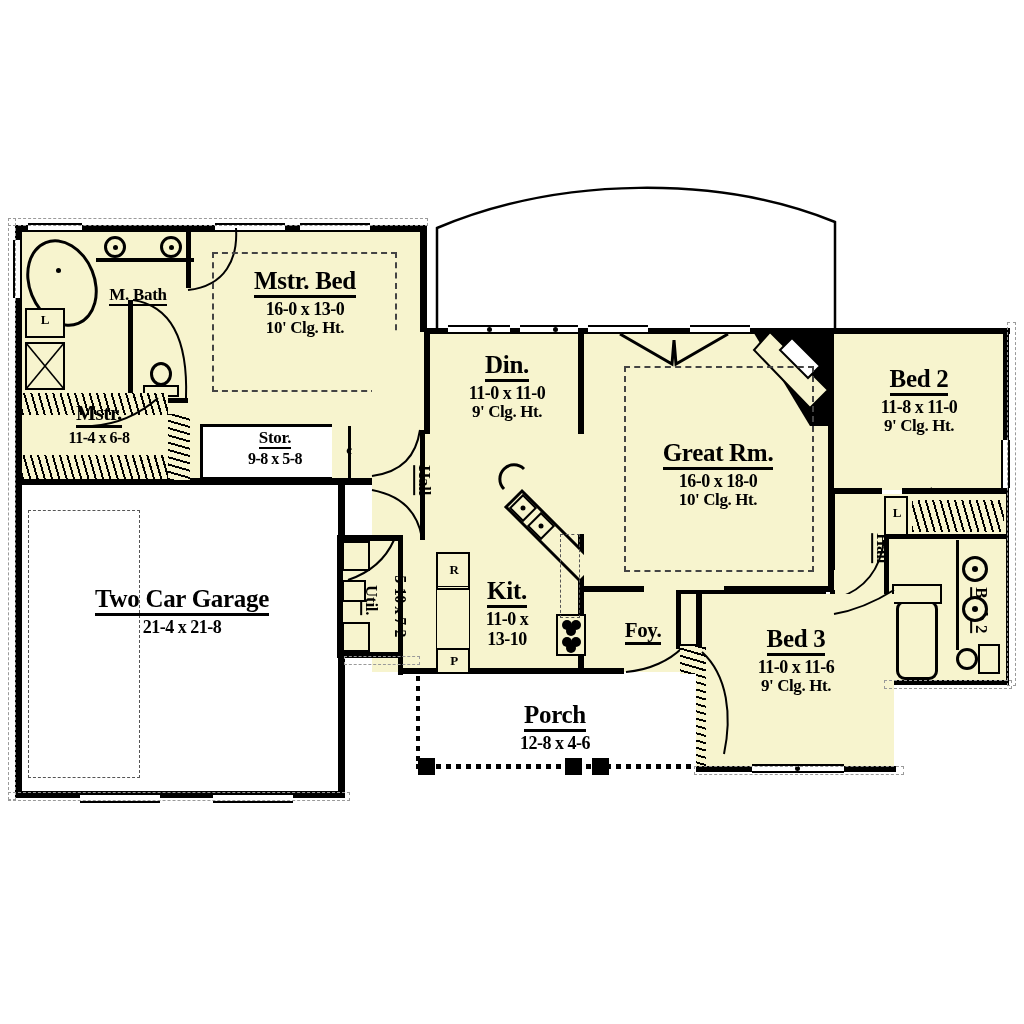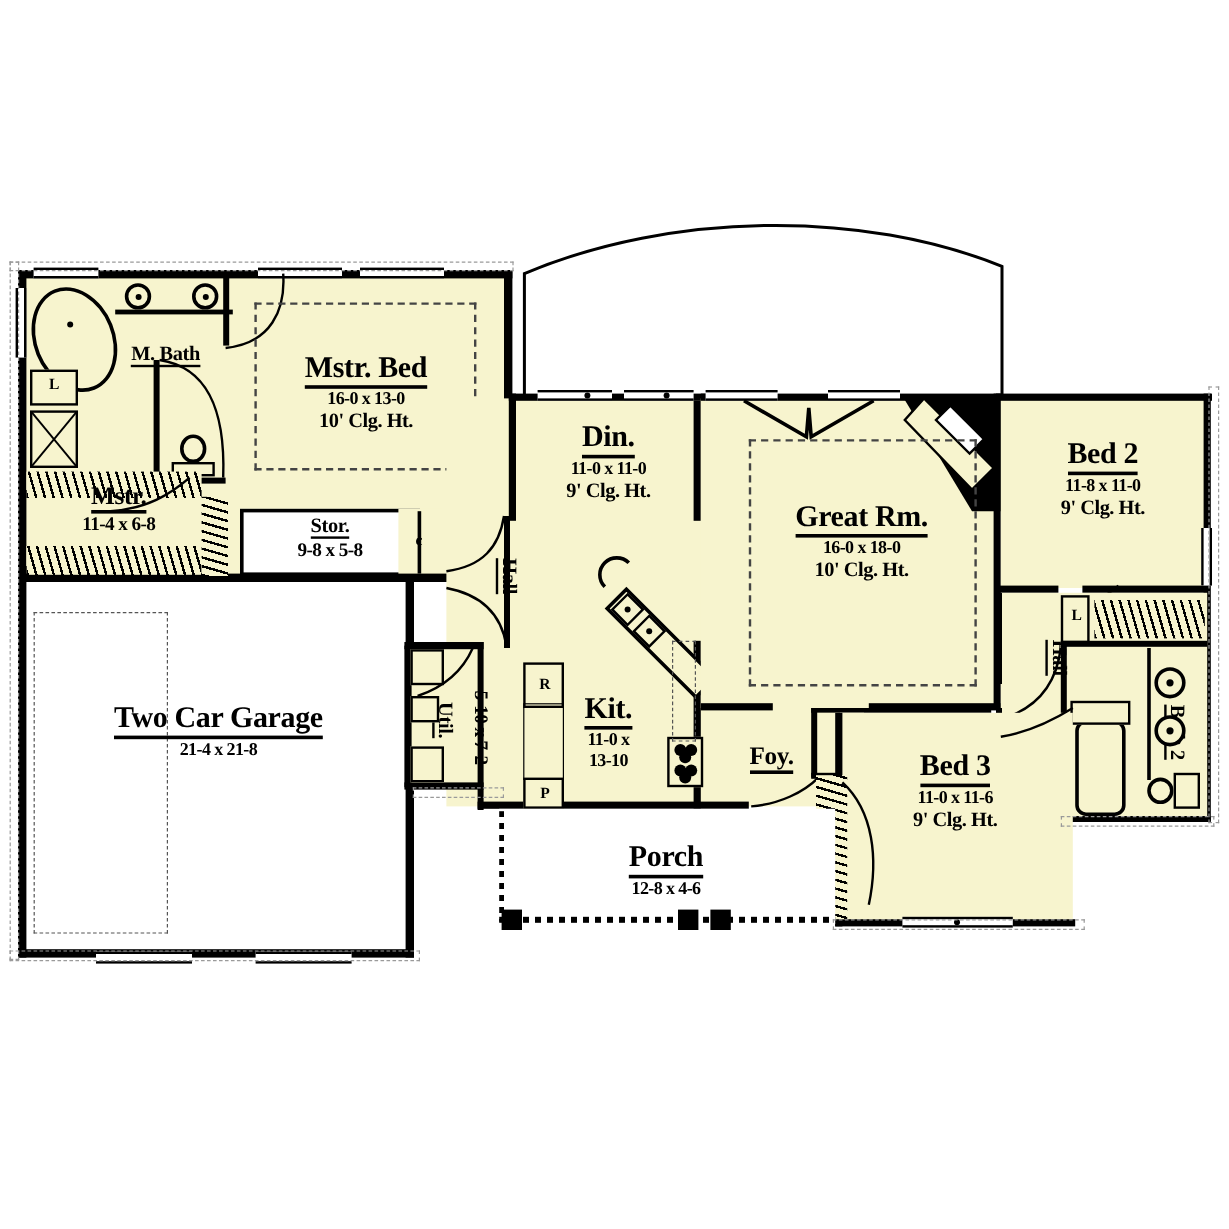--- a/index.html
+++ b/index.html
@@ -18,21 +18,21 @@
   .outline{position:absolute;border:1px solid #000;box-sizing:border-box;}
 
   
   .lbl{position:absolute;text-align:center;color:#000;line-height:1.02;
        font-family:"Liberation Serif",serif;font-weight:bold;white-space:nowrap;
        letter-spacing:-0.3px;}
   .name{font-size:25px;font-weight:bold;border-bottom:3px solid #000;
         display:inline-block;padding-bottom:1px;}
   .name.sm{font-size:21px;border-bottom-width:3px;}
   .name.xs{font-size:17px;border-bottom-width:2px;}
-  .dim{font-size:15px;font-weight:bold;margin-top:2px;letter-spacing:-0.5px;}
+  .dim{font-size:18px;font-weight:bold;margin-top:2px;letter-spacing:-0.5px;}
   .dim.sm{font-size:16px;}
   .clg{font-size:17px;font-weight:bold;margin-top:1px;letter-spacing:-0.4px;}
   .tiny{font-size:13px;font-weight:bold;}
   .rot{transform-origin:center center;}
   .rotcw{transform:rotate(90deg);}
 
   
   .win{position:absolute;background:#ffffff;border-top:2px solid #000;
        border-bottom:2px solid #000;box-sizing:border-box;}
   .winv{position:absolute;background:#ffffff;border-left:2px solid #000;
@@ -130,21 +130,21 @@
   <div class="hatchv" style="left:168px;top:414px;width:22px;height:66px;"></div>
   <svg style="left:92px;top:398px;width:70px;height:30px;">
     <path d="M 0,28 C 30,26 50,14 66,0" fill="none" stroke="#000" stroke-width="2"></path>
   </svg>
   <div class="lbl" style="left:24px;top:403px;width:150px;">
     <span class="name sm">Mstr.</span>
     <div class="dim sm">11-4 x 6-8</div>
   </div>
 
   <div class="dash" style="left:212px;top:252px;width:185px;height:140px;"></div>
-  <div class="lbl" style="left:215px;top:294px;width:180px;">
+  <div class="lbl" style="left:215px;top:268px;width:180px;">
     <span class="name">Mstr. Bed</span>
     <div class="dim">16-0 x 13-0</div>
     <div class="clg">10' Clg. Ht.</div>
   </div>
 
   <div class="lbl" style="left:200px;top:429px;width:150px;">
     <span class="name xs">Stor.</span>
     <div class="dim sm">9-8 x 5-8</div>
   </div>
   <div class="lbl tiny" style="left:338px;top:443px;width:22px;">c</div>
@@ -261,21 +261,21 @@
   <div class="wall" style="left:584px;top:328px;width:250px;height:6px;"></div>
   <div class="wall" style="left:828px;top:328px;width:6px;height:262px;"></div>
 
   <svg style="left:752px;top:330px;width:84px;height:96px;">
     <path d="M 0,0 L 84,0 L 84,96 L 58,96 Z" fill="#000000"></path>
     <path d="M 18,2 L 76,60 L 58,78 L 2,20 Z" fill="#F7F4CE" stroke="#000" stroke-width="2"></path>
     <path d="M 40,8 L 68,36 L 56,48 L 28,20 Z" fill="#ffffff" stroke="#000" stroke-width="2"></path>
   </svg>
 
   <div class="dash" style="left:624px;top:366px;width:190px;height:206px;"></div>
-  <div class="lbl" style="left:618px;top:418px;width:200px;">
+  <div class="lbl" style="left:618px;top:440px;width:200px;">
     <span class="name">Great Rm.</span>
     <div class="dim">16-0 x 18-0</div>
     <div class="clg">10' Clg. Ht.</div>
   </div>
 
   <div class="win" style="left:588px;top:325px;width:60px;height:9px;"></div>
   <div class="win" style="left:690px;top:325px;width:60px;height:9px;"></div>
   <svg style="left:616px;top:334px;width:120px;height:36px;">
     <path d="M 4,0 L 56,30 L 58,6 L 60,30 L 112,0" fill="none" stroke="#000" stroke-width="3"></path>
   </svg>

